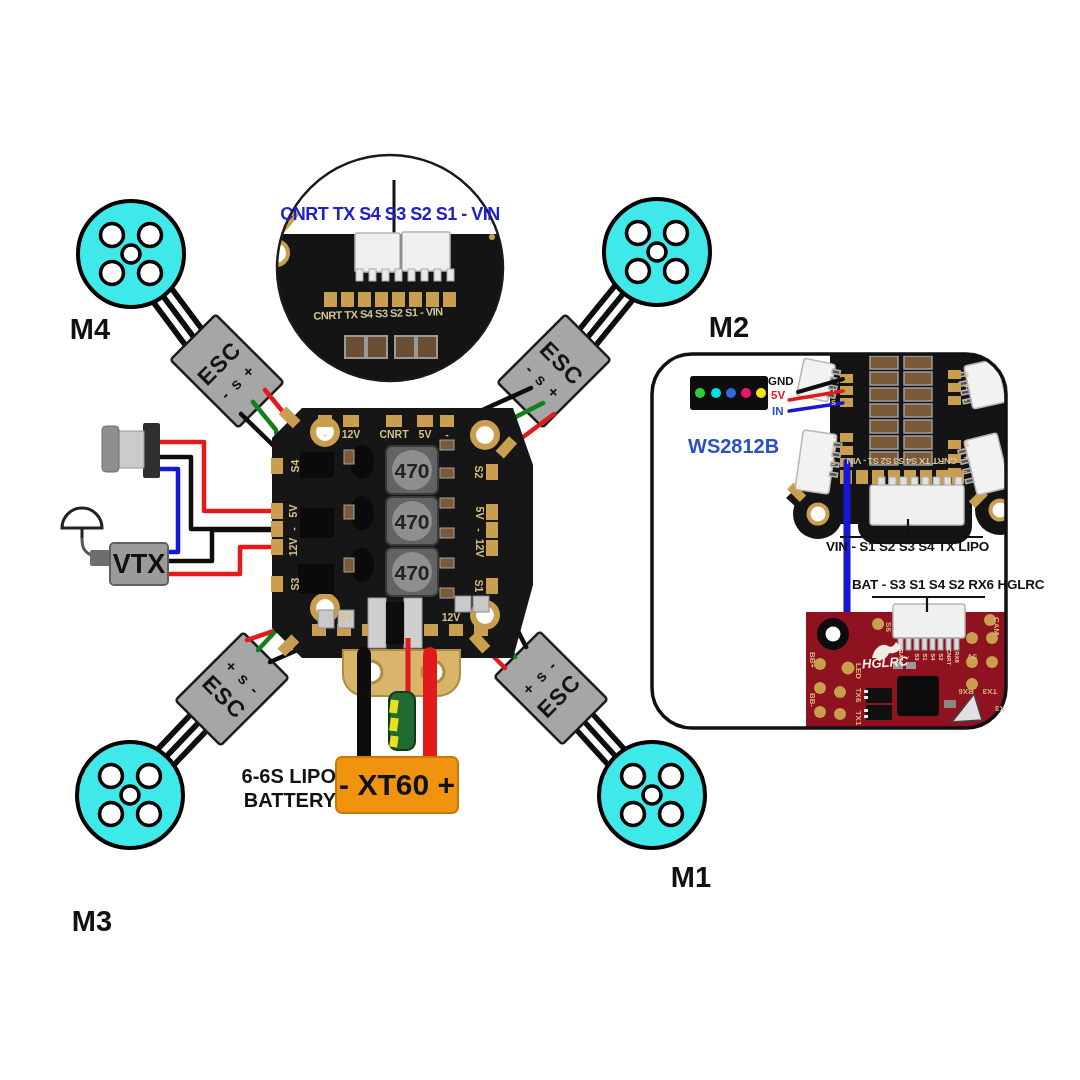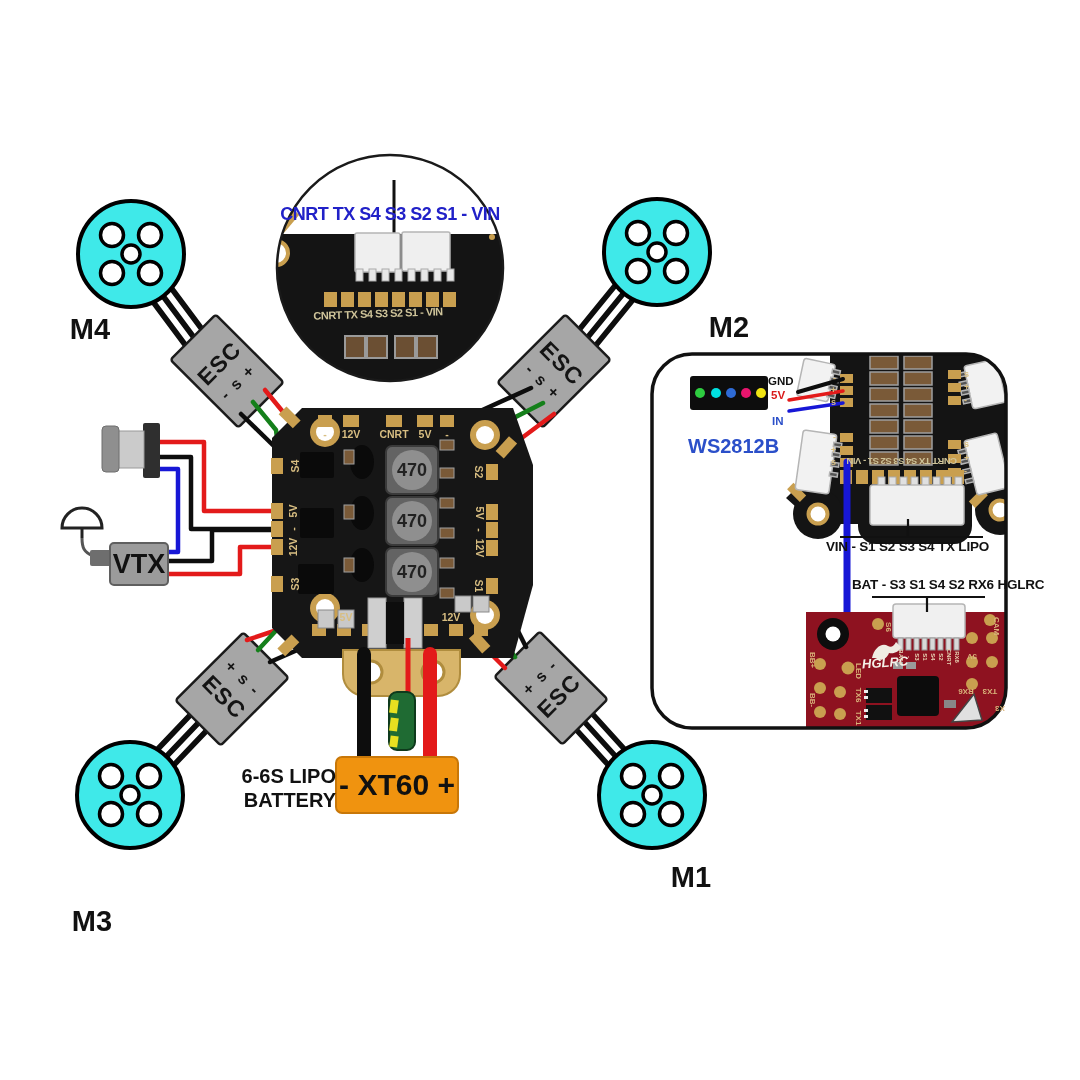--- a/index.html
+++ b/index.html
@@ -10,21 +10,21 @@
   .c{transform:translate(-50%,-50%);}
   .r90{transform:translate(-50%,-50%) rotate(90deg);}
   .rm90{transform:translate(-50%,-50%) rotate(-90deg);}
   .r180{transform:translate(-50%,-50%) rotate(180deg);}
   .mlabel{font-size:29px;font-weight:800;}
   .gold{color:#D8BE82;font-size:10.5px;}
   .goldsm{color:#D9B37A;font-size:8px;}
   .padmark{color:#D8BE82;font-size:9px;}
   .rmark{transform:translate(-100%,-50%);}
   .lmark{transform:translate(0,-50%);}
-  .ind{font-size:18px;font-weight:800;color:#222;}
+  .ind{font-size:21px;font-weight:800;color:#222;}
   .esc-text{position:absolute;z-index:2;width:64px;height:96px;display:flex;flex-direction:column;
             align-items:center;justify-content:center;gap:4px;color:#141414;}
   .esc-text .big{font-size:23px;font-weight:800;letter-spacing:1px;}
   .esc-text .pol{font-size:16px;font-weight:800;letter-spacing:2px;}
   .bluehdr{font-size:18px;font-weight:700;color:#2121C8;letter-spacing:-0.5px;}
   .silk{font-size:11px;font-weight:700;color:#cfc49a;letter-spacing:-0.5px;}
   .silk2{font-size:9.5px;font-weight:700;color:#cfc49a;letter-spacing:-0.5px;}
   .callout{font-size:13.5px;font-weight:800;letter-spacing:-0.2px;}
   .batlbl{font-size:20px;font-weight:800;text-align:right;width:100px;}
   .xt60lbl{font-size:30px;font-weight:800;}
@@ -496,21 +496,21 @@
 <div class="lbl bluehdr c" style="left:390px;top:214px">CNRT TX S4 S3 S2 S1 - VIN</div>
 <div class="lbl silk" style="left:378px;top:314px;transform:translate(-50%,-50%) rotate(-2deg)">CNRT TX S4 S3 S2 S1 - VIN</div>
 
 <div class="lbl batlbl" style="left:236px;top:766px">6-6S LIPO</div>
 <div class="lbl batlbl" style="left:236px;top:790px">BATTERY</div>
 <div class="lbl xt60lbl c" style="left:397px;top:785px">- XT60 +</div>
 <div class="lbl vtxlbl c" style="left:139px;top:564px">VTX</div>
 
 <div class="lbl wirelbl" style="left:768px;top:376px">GND</div>
 <div class="lbl wirelbl" style="left:771px;top:390px;color:#D91A1A">5V</div>
-<div class="lbl wirelbl" style="left:772px;top:416px;color:#2B4FC9">IN</div>
+<div class="lbl wirelbl" style="left:772px;top:406px;color:#2B4FC9">IN</div>
 <div class="lbl ws" style="left:688px;top:436px">WS2812B</div>
 <div class="lbl silk2 r180" style="left:902px;top:461px">CNRT TX S4 S3 S2 S1 - VIN</div>
 <div class="lbl callout" style="left:826px;top:540px">VIN - S1 S2 S3 S4 TX LIPO</div>
 <div class="lbl callout" style="left:852px;top:578px">BAT - S3 S1 S4 S2 RX6 HGLRC</div>
 
 <div class="lbl padmark rmark" style="left:836px;top:378px">-</div>
 <div class="lbl padmark rmark" style="left:836px;top:390px">+</div>
 <div class="lbl padmark rmark" style="left:836px;top:402px">s</div>
 <div class="lbl padmark rmark" style="left:836px;top:437px">-</div>
 <div class="lbl padmark rmark" style="left:836px;top:450px">+</div>

